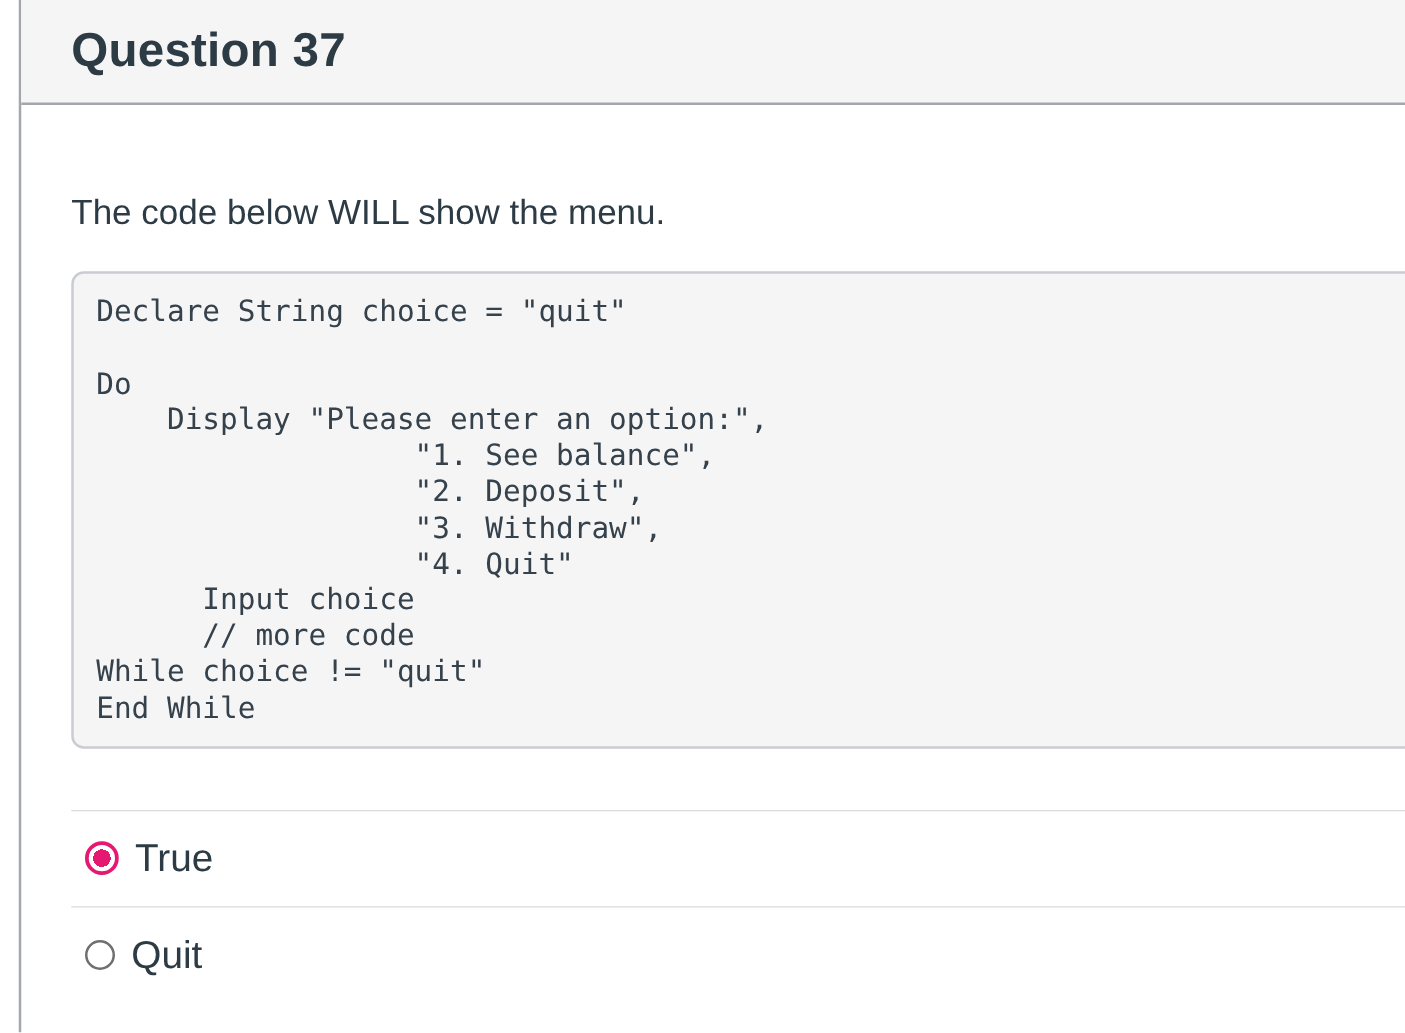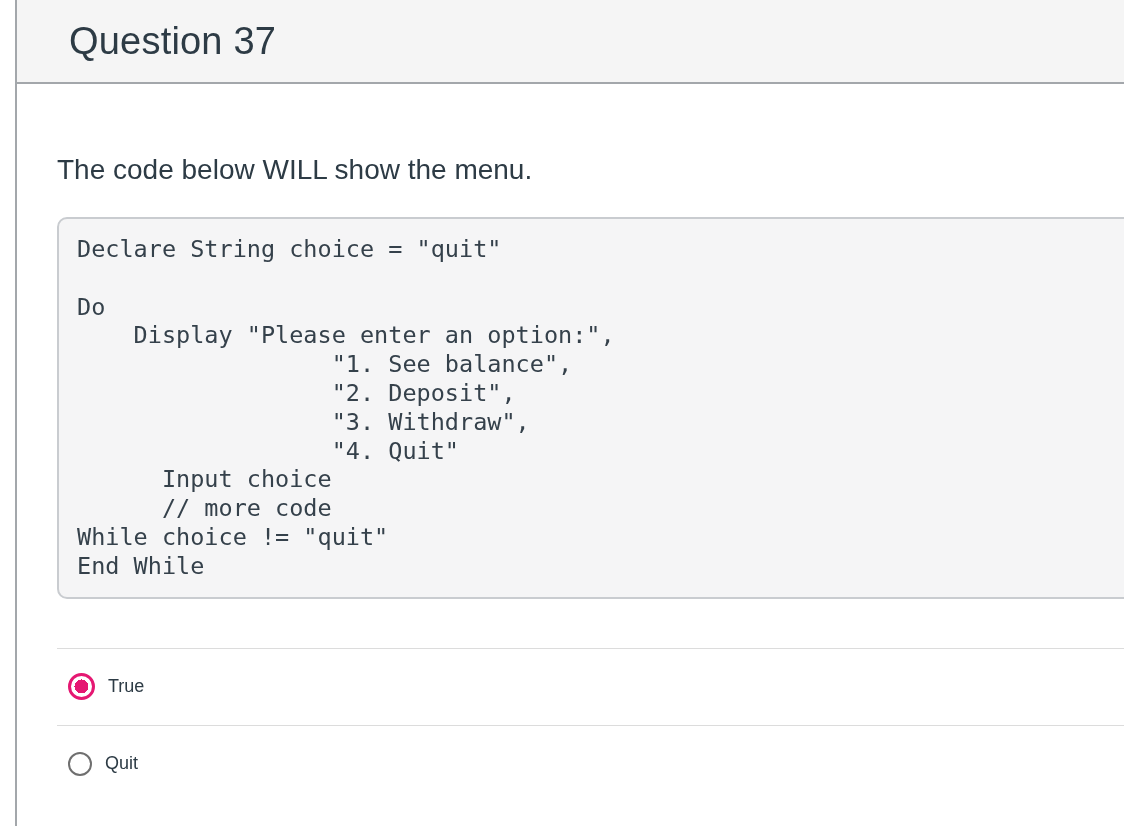--- a/index.html
+++ b/index.html
@@ -24,23 +24,23 @@
   .q-header {
     background: var(--header-bg, #f5f5f5);
     height: 84px;
     border-bottom: 2px solid var(--box-border, #a3a7ab);
     display: flex;
     align-items: center;
     padding-left: 40px;
     box-sizing: border-box;
   }
   .q-header h2 {
-    margin: 12px;
+    margin: 0;
     font-size: 38px;
-    font-weight: 400;
+    font-weight: 700;
     letter-spacing: 0.2px;
     color: var(--header-text, #2d3b45);
   }
 
   .q-body { padding-left: 40px; }
 
   .prompt {
     margin: 69px 0 30px 0;
     font-size: 28px;
     line-height: 34px;
@@ -86,21 +86,21 @@
   .radio.selected {
     width: 27px;
     height: 27px;
     border: 3px solid var(--radio-accent, #e51872);
     background: radial-gradient(circle at center,
                 var(--radio-accent, #e51872) 0 7px,
                 #ffffff 7px);
   }
 
   .answer-label {
-    font-size: 18px;
+    font-size: 31px;
     color: var(--header-text, #2d3b45);
   }
 </style>
 </head>
 <body>
 
 <div class="question">
 
   <div class="q-header">
     <h2>Question 37</h2>

